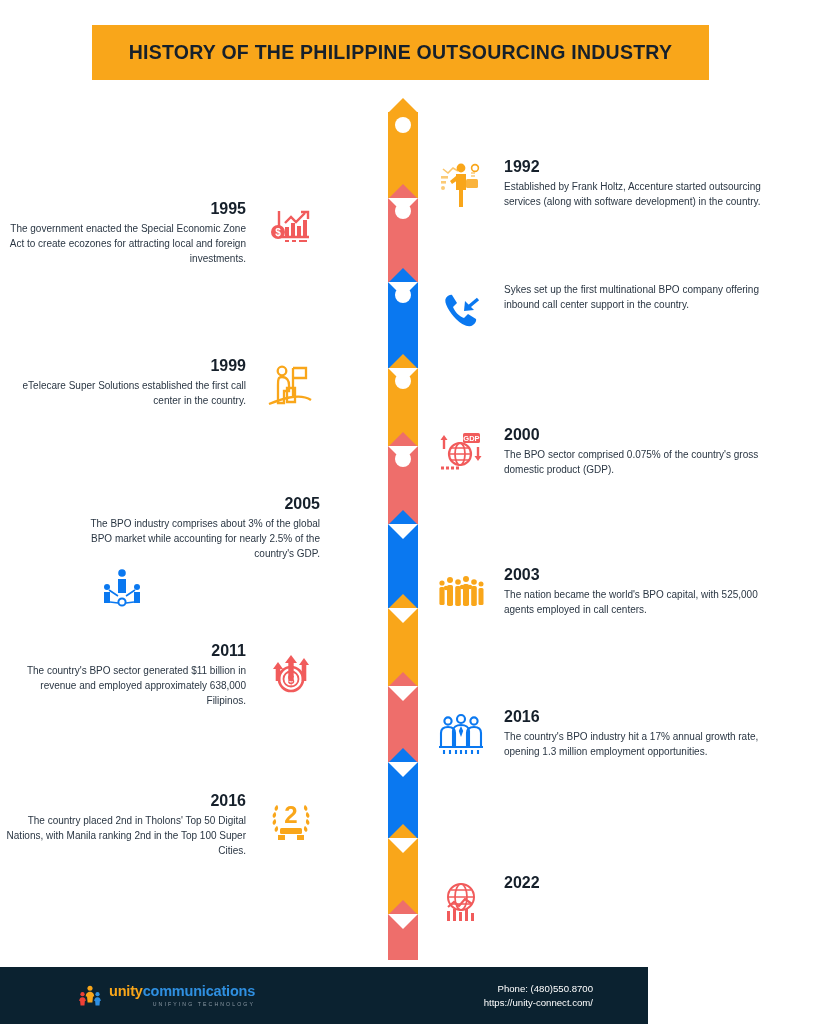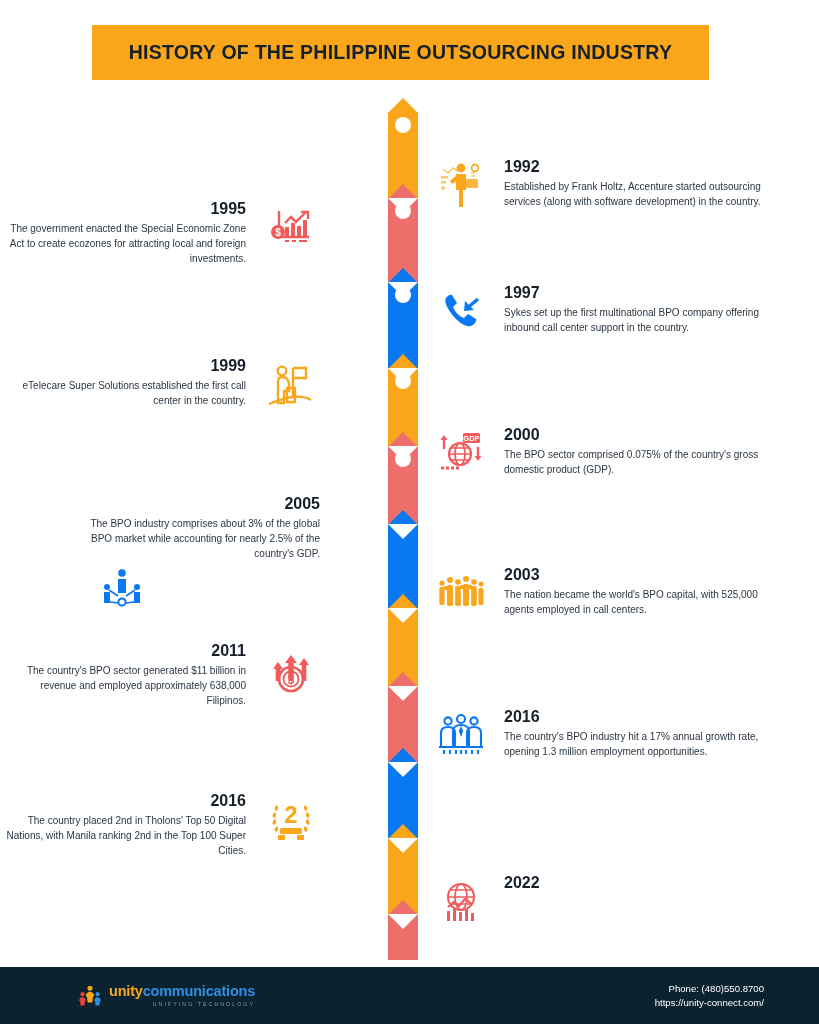--- a/index.html
+++ b/index.html
@@ -98,21 +98,21 @@
     display:flex; align-items:center; justify-content:center;
   }
   .row.left .ico{ margin-left:16px; }
   .row.right .ico{ margin-right:14px; }
   .ico svg{ width:52px; height:52px; display:block; }
 
   
   .footer{
     position:absolute;
     left:0; bottom:0;
-    width:819px; height:57px;
+    width:648px; height:57px;
     background:#0b2230;
     display:flex; align-items:center;
   }
   .logo-wrap{
     position:absolute; left:78px; top:50%;
     transform:translateY(-50%);
     display:flex; align-items:center; gap:7px;
   }
   .logo-mark{ width:24px; height:24px; }
   .logo-text .l1{
@@ -243,21 +243,20 @@
     </div>
     <div class="row right" style="top: 282px;">
       <div class="ico">
         <svg viewBox="0 0 52 52">
       <path d="M11 13 c0 0 3 -4 6 -3 l5 8 -4 4 c2 5 6 9 11 11 l4 -4 8 5 c1 3 -3 6 -3 6 -4 3 -11 0 -17 -6 C15 28 8 17 11 13 z" fill="#0A78F0"></path>
       <path d="M43 14 l-12 10" stroke="#0A78F0" stroke-width="3.4" fill="none"></path>
       <path d="M30 16 l-1 10 10 -1" fill="#0A78F0"></path>
         </svg>
       </div>
       <div class="txt">
-        <div class="yr">1997</div>
         <div class="desc">Sykes set up the first multinational BPO company offering inbound call center support in the country.</div>
       </div>
     </div>
     <div class="row left" style="top: 355px;">
       <div class="txt">
         <div class="yr">1999</div>
         <div class="desc">eTelecare Super Solutions established the first call center in the country.</div>
       </div>
       <div class="ico">
         <svg viewBox="0 0 52 52">

